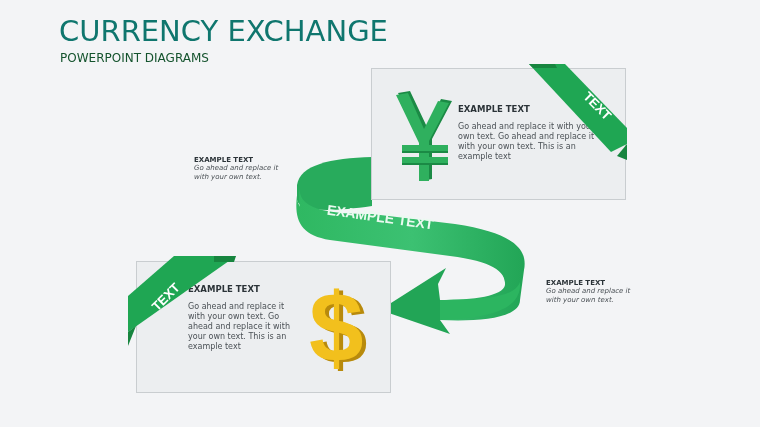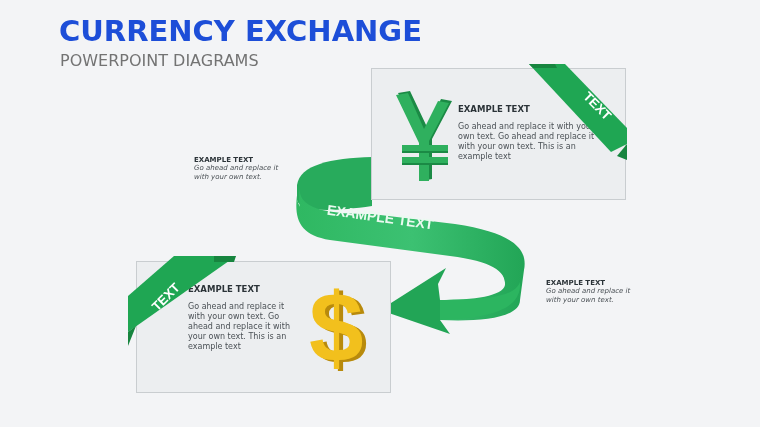--- a/index.html
+++ b/index.html
@@ -1,18 +1,18 @@
 <!DOCTYPE html>
 <html><head>
 <meta charset="utf-8">
 <style>
   html, body { margin:0; padding:0; }
   body { width:760px; height:427px; background:#f3f4f6; position:relative; overflow:hidden; font-family:"DejaVu Sans", sans-serif; }
-  .title { position:absolute; left:59px; top:14px; font-size:29px; color:#1d4ed8; letter-spacing:0px; font-weight:bold; }
-  .subtitle { position:absolute; left:60px; top:51px; font-size:16px; color:#737373; }
+  .title { position:absolute; left:59px; top:14px; font-size:29px; color:#0f766e; letter-spacing:0px; font-weight:normal; }
+  .subtitle { position:absolute; left:60px; top:51px; font-size:12px; color:#14532d; }
   .card { position:absolute; background:#eceef0; border:1px solid #c9cdd0; box-sizing:border-box; }
   .card-head { font-weight:bold; font-size:8.5px; color:#2b3338; }
   .card-body { font-size:8px; color:#4a5055; line-height:10px; margin-top:8px; }
   .note-head { font-weight:bold; font-size:7px; color:#2b3338; }
   .note-body { font-size:7px; color:#4a5055; line-height:9px;font-style:italic; }
   .abs { position:absolute; }
 </style>
 </head>
 <body>
 

